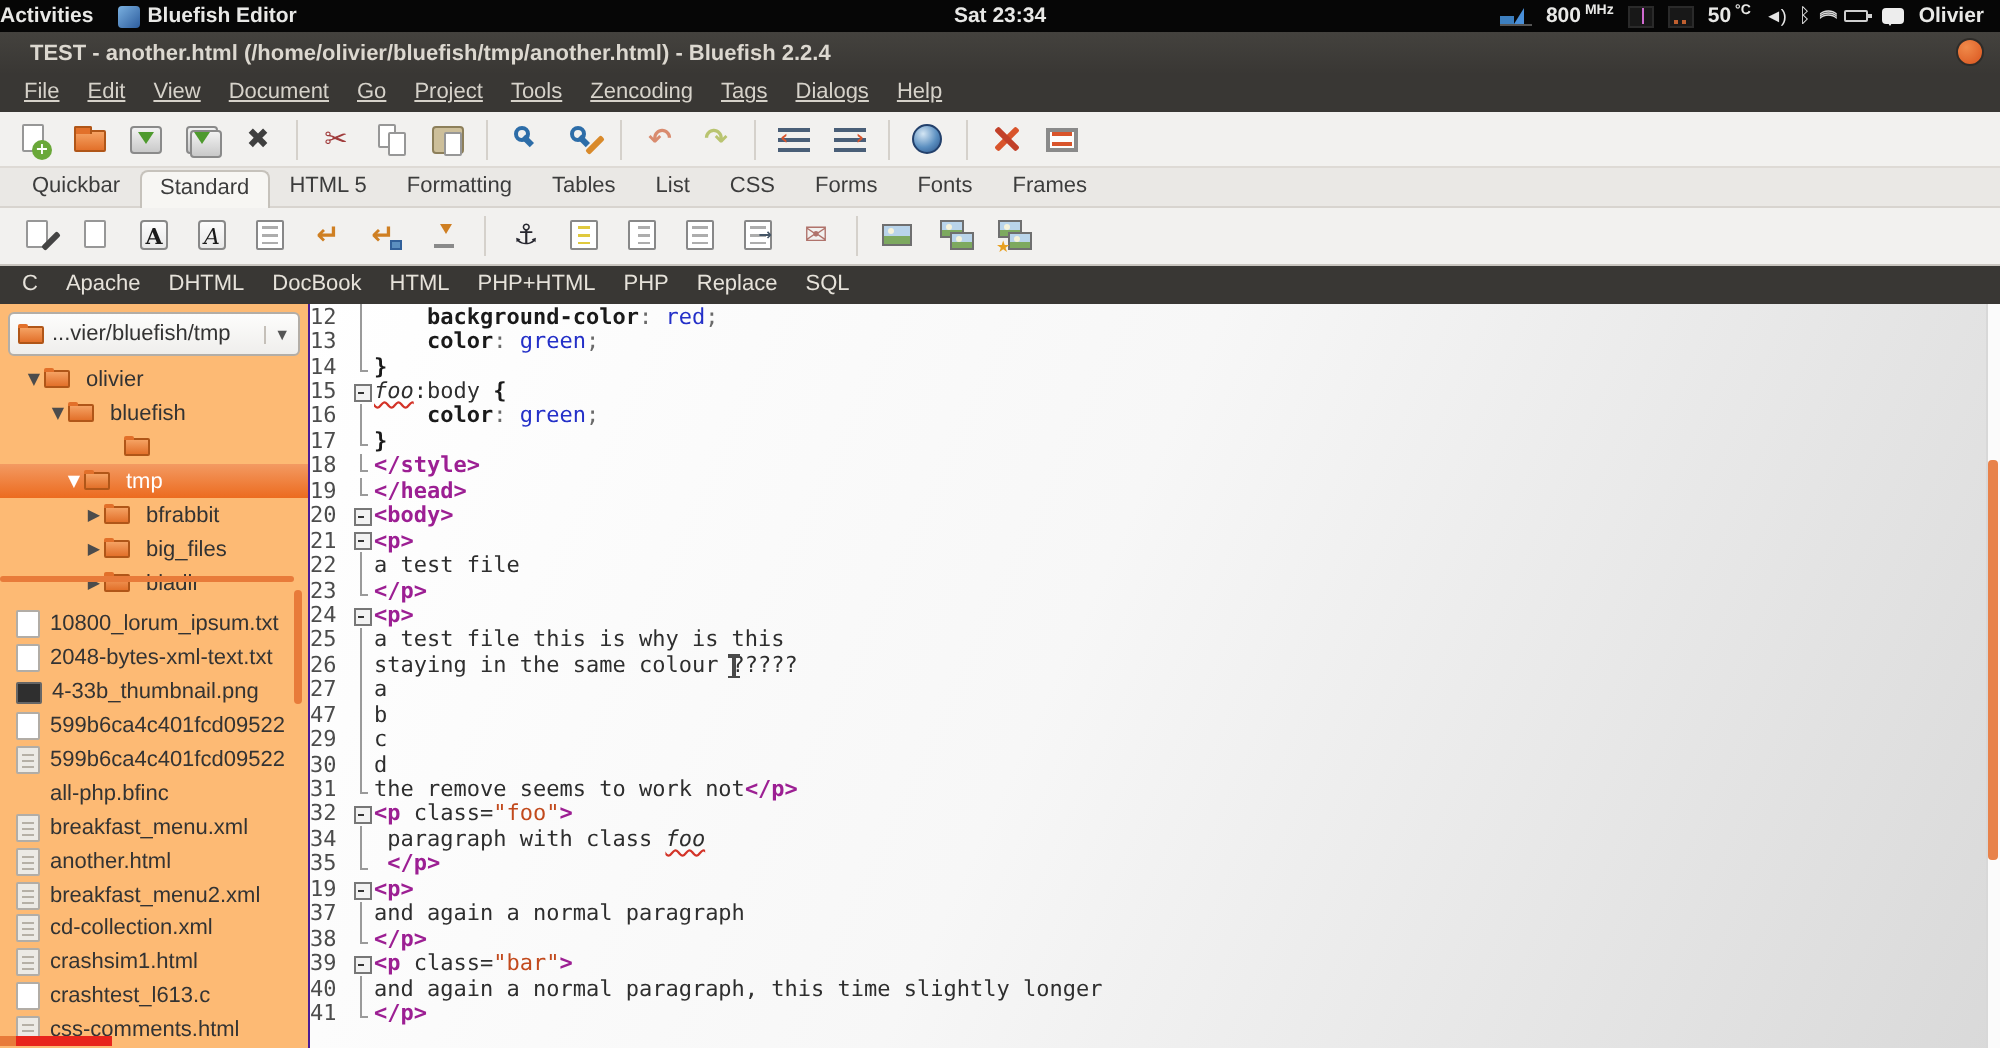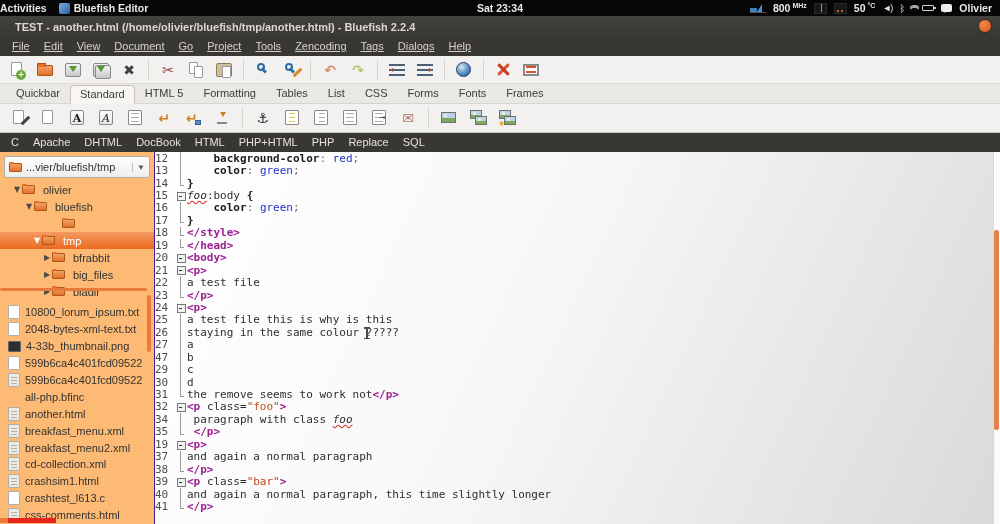--- a/index.html
+++ b/index.html
@@ -511,25 +511,25 @@
           <div class="file-row">
             <span class="fic doc"></span>
             <span>599b6ca4c401fcd09522</span>
           </div>
           <div class="file-row">
             <span class="fic none"></span>
             <span>all-php.bfinc</span>
           </div>
           <div class="file-row">
             <span class="fic doc"></span>
+            <span>breakfast_menu.xml</span>
+          </div>
+          <div class="file-row">
+            <span class="fic doc"></span>
             <span>another.html</span>
-          </div>
-          <div class="file-row">
-            <span class="fic doc"></span>
-            <span>breakfast_menu.xml</span>
           </div>
           <div class="file-row">
             <span class="fic doc"></span>
             <span>breakfast_menu2.xml</span>
           </div>
           <div class="file-row">
             <span class="fic doc"></span>
             <span>cd-collection.xml</span>
           </div>
           <div class="file-row">

